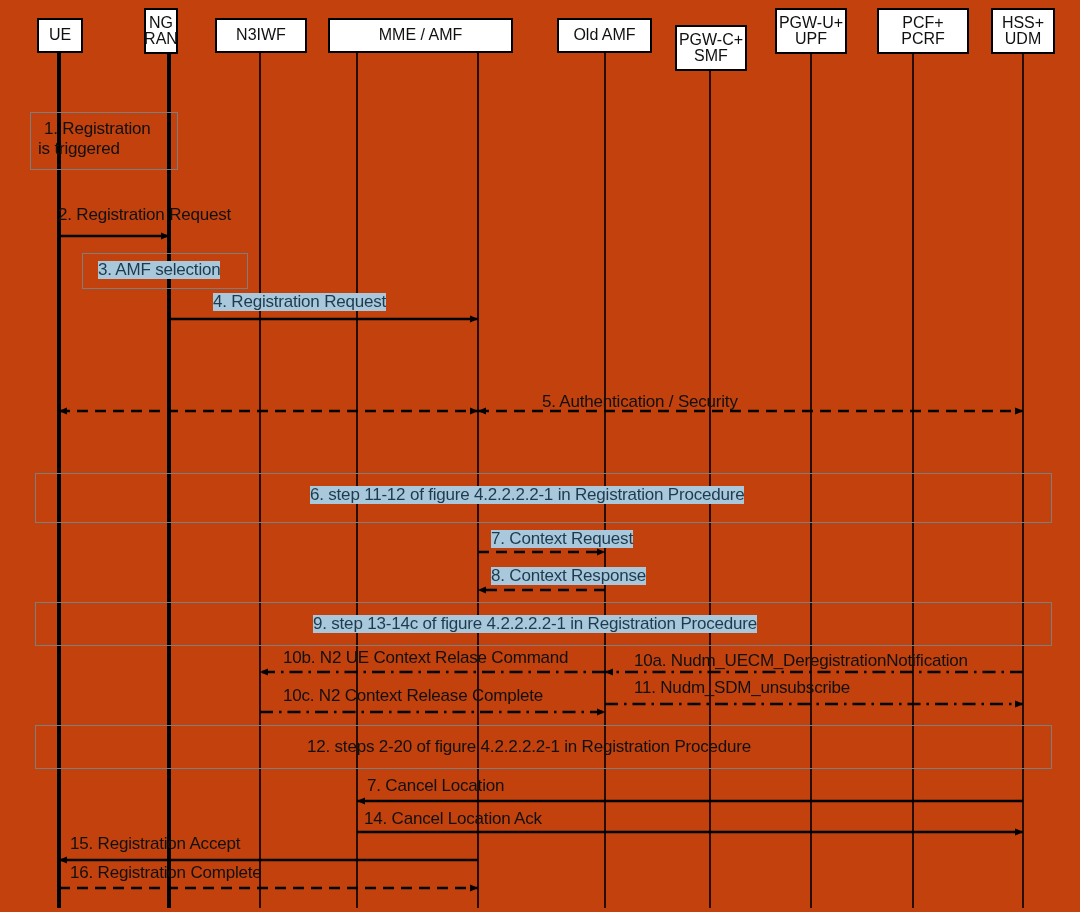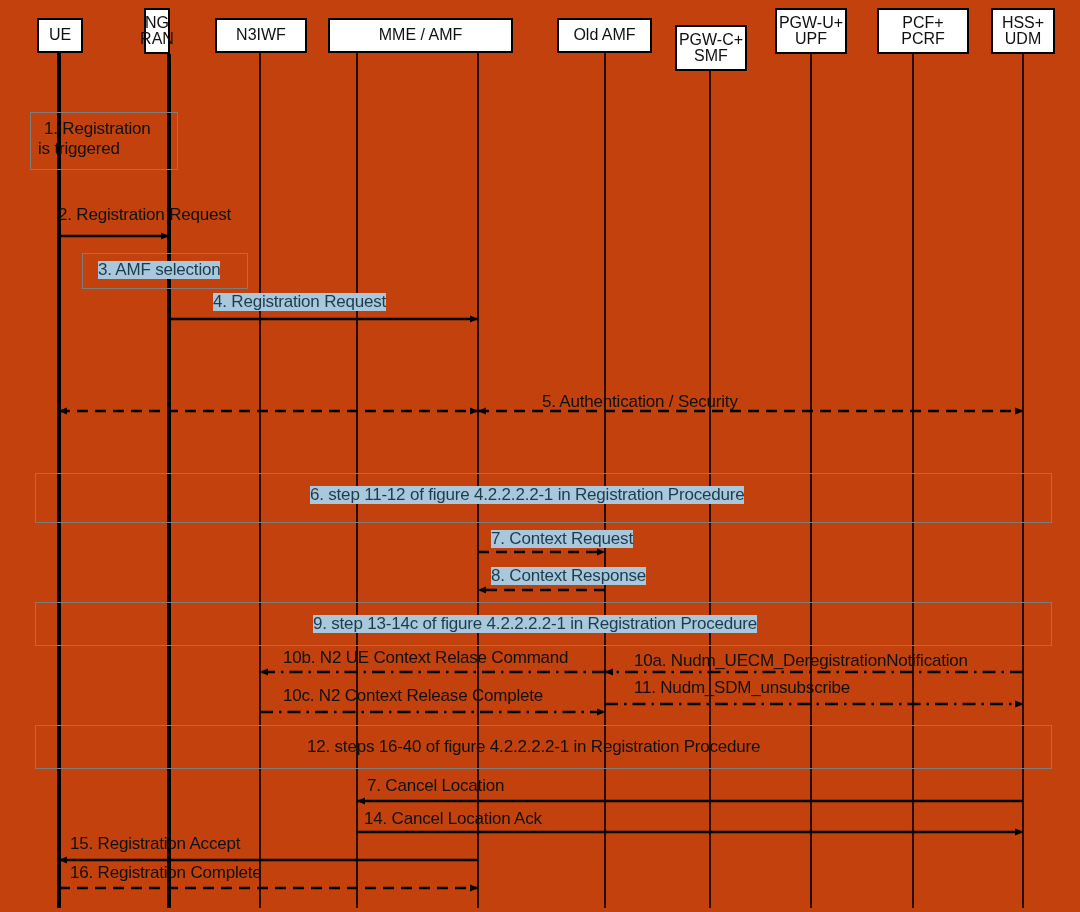--- a/index.html
+++ b/index.html
@@ -92,21 +92,21 @@
         <line x1="357" x2="1023" y1="832" y2="832" stroke="#000" stroke-width="2.4" marker-end="url(#ah)"></line>
         <line x1="478" x2="59" y1="860" y2="860" stroke="#000" stroke-width="2.4" marker-end="url(#ah)"></line>
         <line x1="59" x2="478" y1="888" y2="888" stroke="#000" stroke-width="2.4" stroke-dasharray="11,7" marker-end="url(#ah)"></line>
       </g>
   </svg>
 
   <div id="headers">
       <div class="hdr" style="left: 37px; top: 18px; width: 46px; height: 35px;">
         <span style="white-space: pre-line;">UE</span>
       </div>
-      <div class="hdr" style="left: 144px; top: 8px; width: 26px; height: 46px; justify-content: center;">
+      <div class="hdr" style="left: 144px; top: 8px; width: 34px; height: 46px; justify-content: center;">
         <span style="white-space: pre-line;">NG
 RAN</span>
       </div>
       <div class="hdr" style="left: 215px; top: 18px; width: 92px; height: 35px;">
         <span style="white-space: pre-line;">N3IWF</span>
       </div>
       <div class="hdr" style="left: 328px; top: 18px; width: 185px; height: 35px;">
         <span style="white-space: pre-line;">MME / AMF</span>
       </div>
       <div class="hdr" style="left: 557px; top: 18px; width: 95px; height: 35px;">
@@ -144,20 +144,20 @@
       <div class="lbl hl" style="left: 213px; top: 293px;">4. Registration Request</div>
       <div class="lbl" style="left: 542px; top: 393px;">5. Authentication / Security</div>
       <div class="lbl hl" style="left: 310px; top: 486px;">6. step 11-12 of figure 4.2.2.2.2-1 in Registration Procedure</div>
       <div class="lbl hl" style="left: 491px; top: 530px;">7. Context Request</div>
       <div class="lbl hl" style="left: 491px; top: 567px;">8. Context Response</div>
       <div class="lbl hl" style="left: 313px; top: 615px;">9. step 13-14c of figure 4.2.2.2.2-1 in Registration Procedure</div>
       <div class="lbl" style="left: 283px; top: 649px;">10b. N2 UE Context Relase Command</div>
       <div class="lbl" style="left: 634px; top: 652px;">10a. Nudm_UECM_DeregistrationNotification</div>
       <div class="lbl" style="left: 283px; top: 687px;">10c. N2 Context Release Complete</div>
       <div class="lbl" style="left: 634px; top: 679px;">11. Nudm_SDM_unsubscribe</div>
-      <div class="lbl" style="left: 307px; top: 738px;">12. steps 16-40 of figure 4.2.2.2.2-1 in Registration Procedure</div>
+      <div class="lbl" style="left: 307px; top: 738px;">12. steps 2-20 of figure 4.2.2.2.2-1 in Registration Procedure</div>
       <div class="lbl" style="left: 367px; top: 777px;">7. Cancel Location</div>
       <div class="lbl" style="left: 364px; top: 810px;">14. Cancel Location Ack</div>
       <div class="lbl" style="left: 70px; top: 835px;">15. Registration Accept</div>
       <div class="lbl" style="left: 70px; top: 864px;">16. Registration Complete</div>
     </div>
 
 </div>
 
 </body></html>

